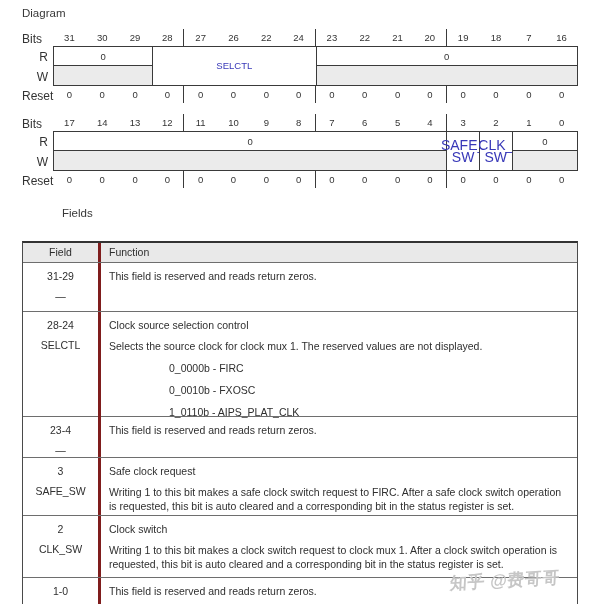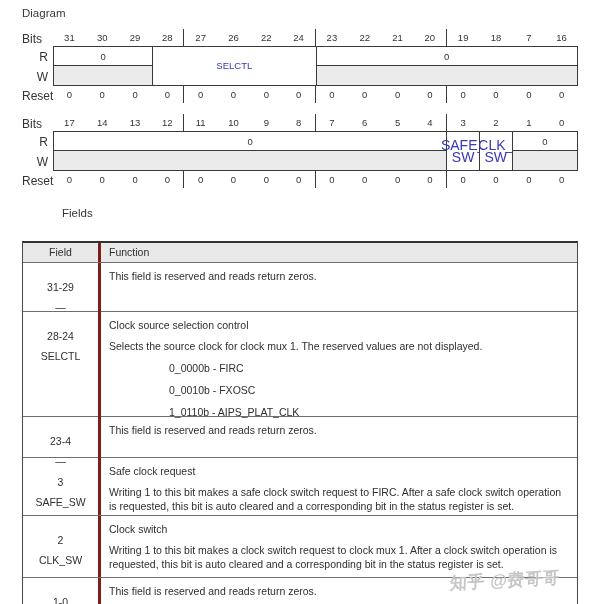--- a/index.html
+++ b/index.html
@@ -44,21 +44,21 @@
   
   .ftable { position:absolute; left:22px; top:241px; width:556px;
             border:1px solid #4a4a4a; border-top:2px solid #333; background:#fff; }
   .trow { display:grid; grid-template-columns:78px 1fr; border-bottom:1px solid #6e6e6e; }
   .trow:last-child { border-bottom:none; }
   .thead { background:#e9e9e9; height:20px; }
   .tc-field { border-right:3px solid #7f1d1d; text-align:center; font-size:10.5px; }
   .tc-func  { font-size:10.5px; line-height:14px; }
   .thead .tc-field { line-height:19px; }
   .thead .tc-func  { line-height:19px; padding-left:8px; }
-  .trow:not(.thead) .tc-field { padding-top:18px; }
+  .trow:not(.thead) .tc-field { padding-top:7px; }
   .trow:not(.thead) .tc-func  { padding:6px 10px 0 8px; }
   .fname { margin-top:8px; }
   .tc-func p { margin:0; }
   .tc-func p + p { margin-top:7px; }
   .tc-func p.opt { margin-top:8px; padding-left:60px; }
 
   .watermark { position:absolute; left:450px; top:569px; font-size:17px;
                font-weight:bold; color:#c6c6c6; letter-spacing:0.5px;
                transform:rotate(-3deg) skewX(-6deg); white-space:nowrap; }
 </style>

